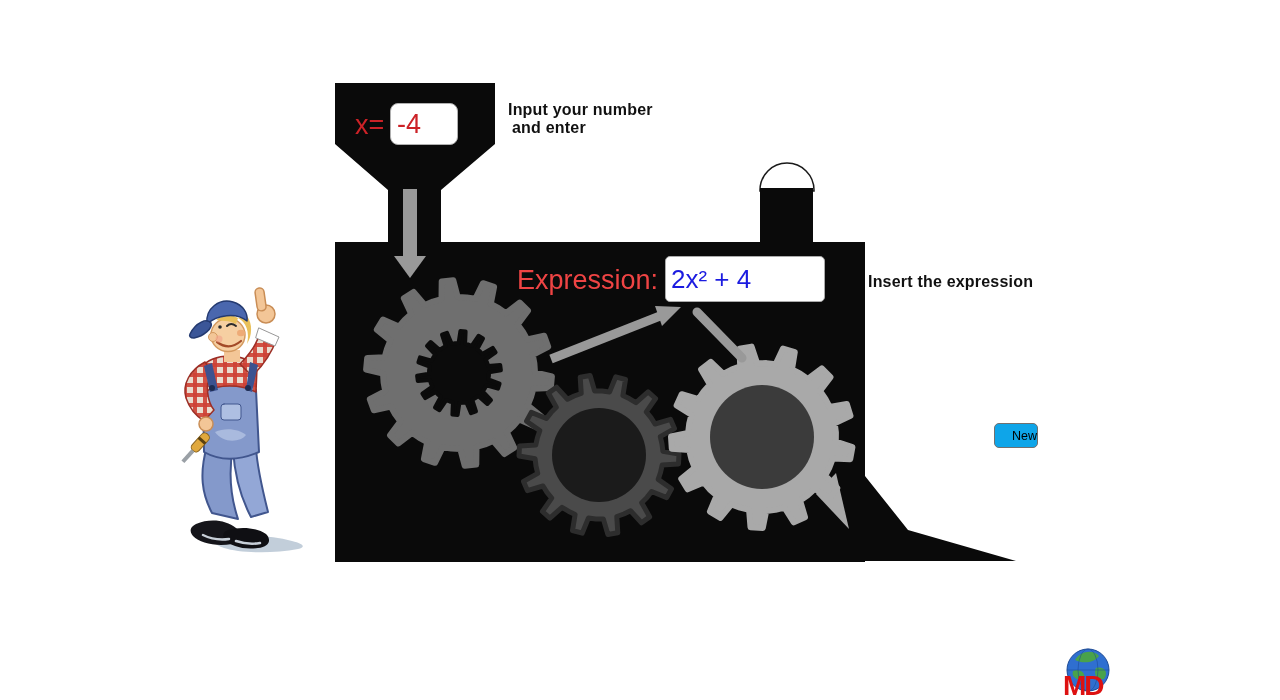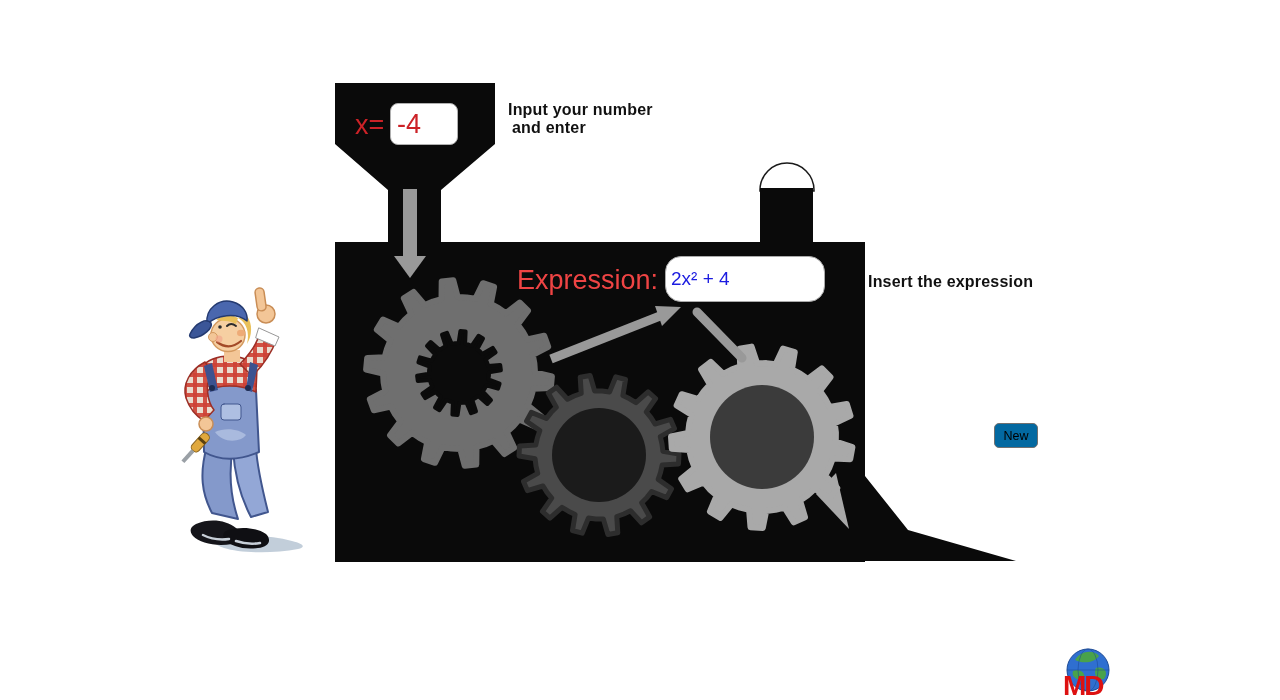--- a/index.html
+++ b/index.html
@@ -14,30 +14,30 @@
     left:390px;top:103px;width:68px;height:42px;box-sizing:border-box;
     border:1px solid #b0b0b0;border-radius:8px;background:#fff;
     font-family:"Liberation Sans",sans-serif;font-size:27px;color:#cc2227;
     padding:0 0 0 6px;outline:none;
   }
   #hint-line1{left:508px;top:101px;}
   #hint-line2{left:512px;top:119px;}
   #expr-label{left:517px;top:265px;font-size:27px;color:#ef4444;}
   #expr-input{
     left:665px;top:256px;width:160px;height:46px;box-sizing:border-box;
-    border:1px solid #aaaaaa;border-radius:16px;background:#fff;
-    font-family:"Liberation Sans",sans-serif;font-size:19px;color:#1b1be0;
+    border:1px solid #aaaaaa;border-radius:5px;background:#fff;
+    font-family:"Liberation Sans",sans-serif;font-size:26px;color:#1b1be0;
     padding:0 0 0 5px;outline:none;
   }
   #insert-hint{left:868px;top:273px;text-align:center;}
   #new-btn{
     left:994px;top:423px;width:44px;height:25px;
-    background:#0369a1;border:1.6px solid #707070;border-radius:5px;
+    background:#0ea5e9;border:1.6px solid #707070;border-radius:5px;
     font-family:"Liberation Sans",sans-serif;font-size:12.5px;color:#000;
-    text-align:center;cursor:pointer;padding:0;
+    text-align:right;cursor:pointer;padding:0;
   }
   svg text{font-family:"Liberation Sans",sans-serif;}
 </style>
 </head>
 <body>
 
 <svg class="ov" style="left:0;top:0" width="1280" height="700" viewBox="0 0 1280 700">
   <defs>
     <pattern id="plaid" width="10" height="10" patternUnits="userSpaceOnUse">
       <rect width="10" height="10" fill="#e9ddd0"></rect>

